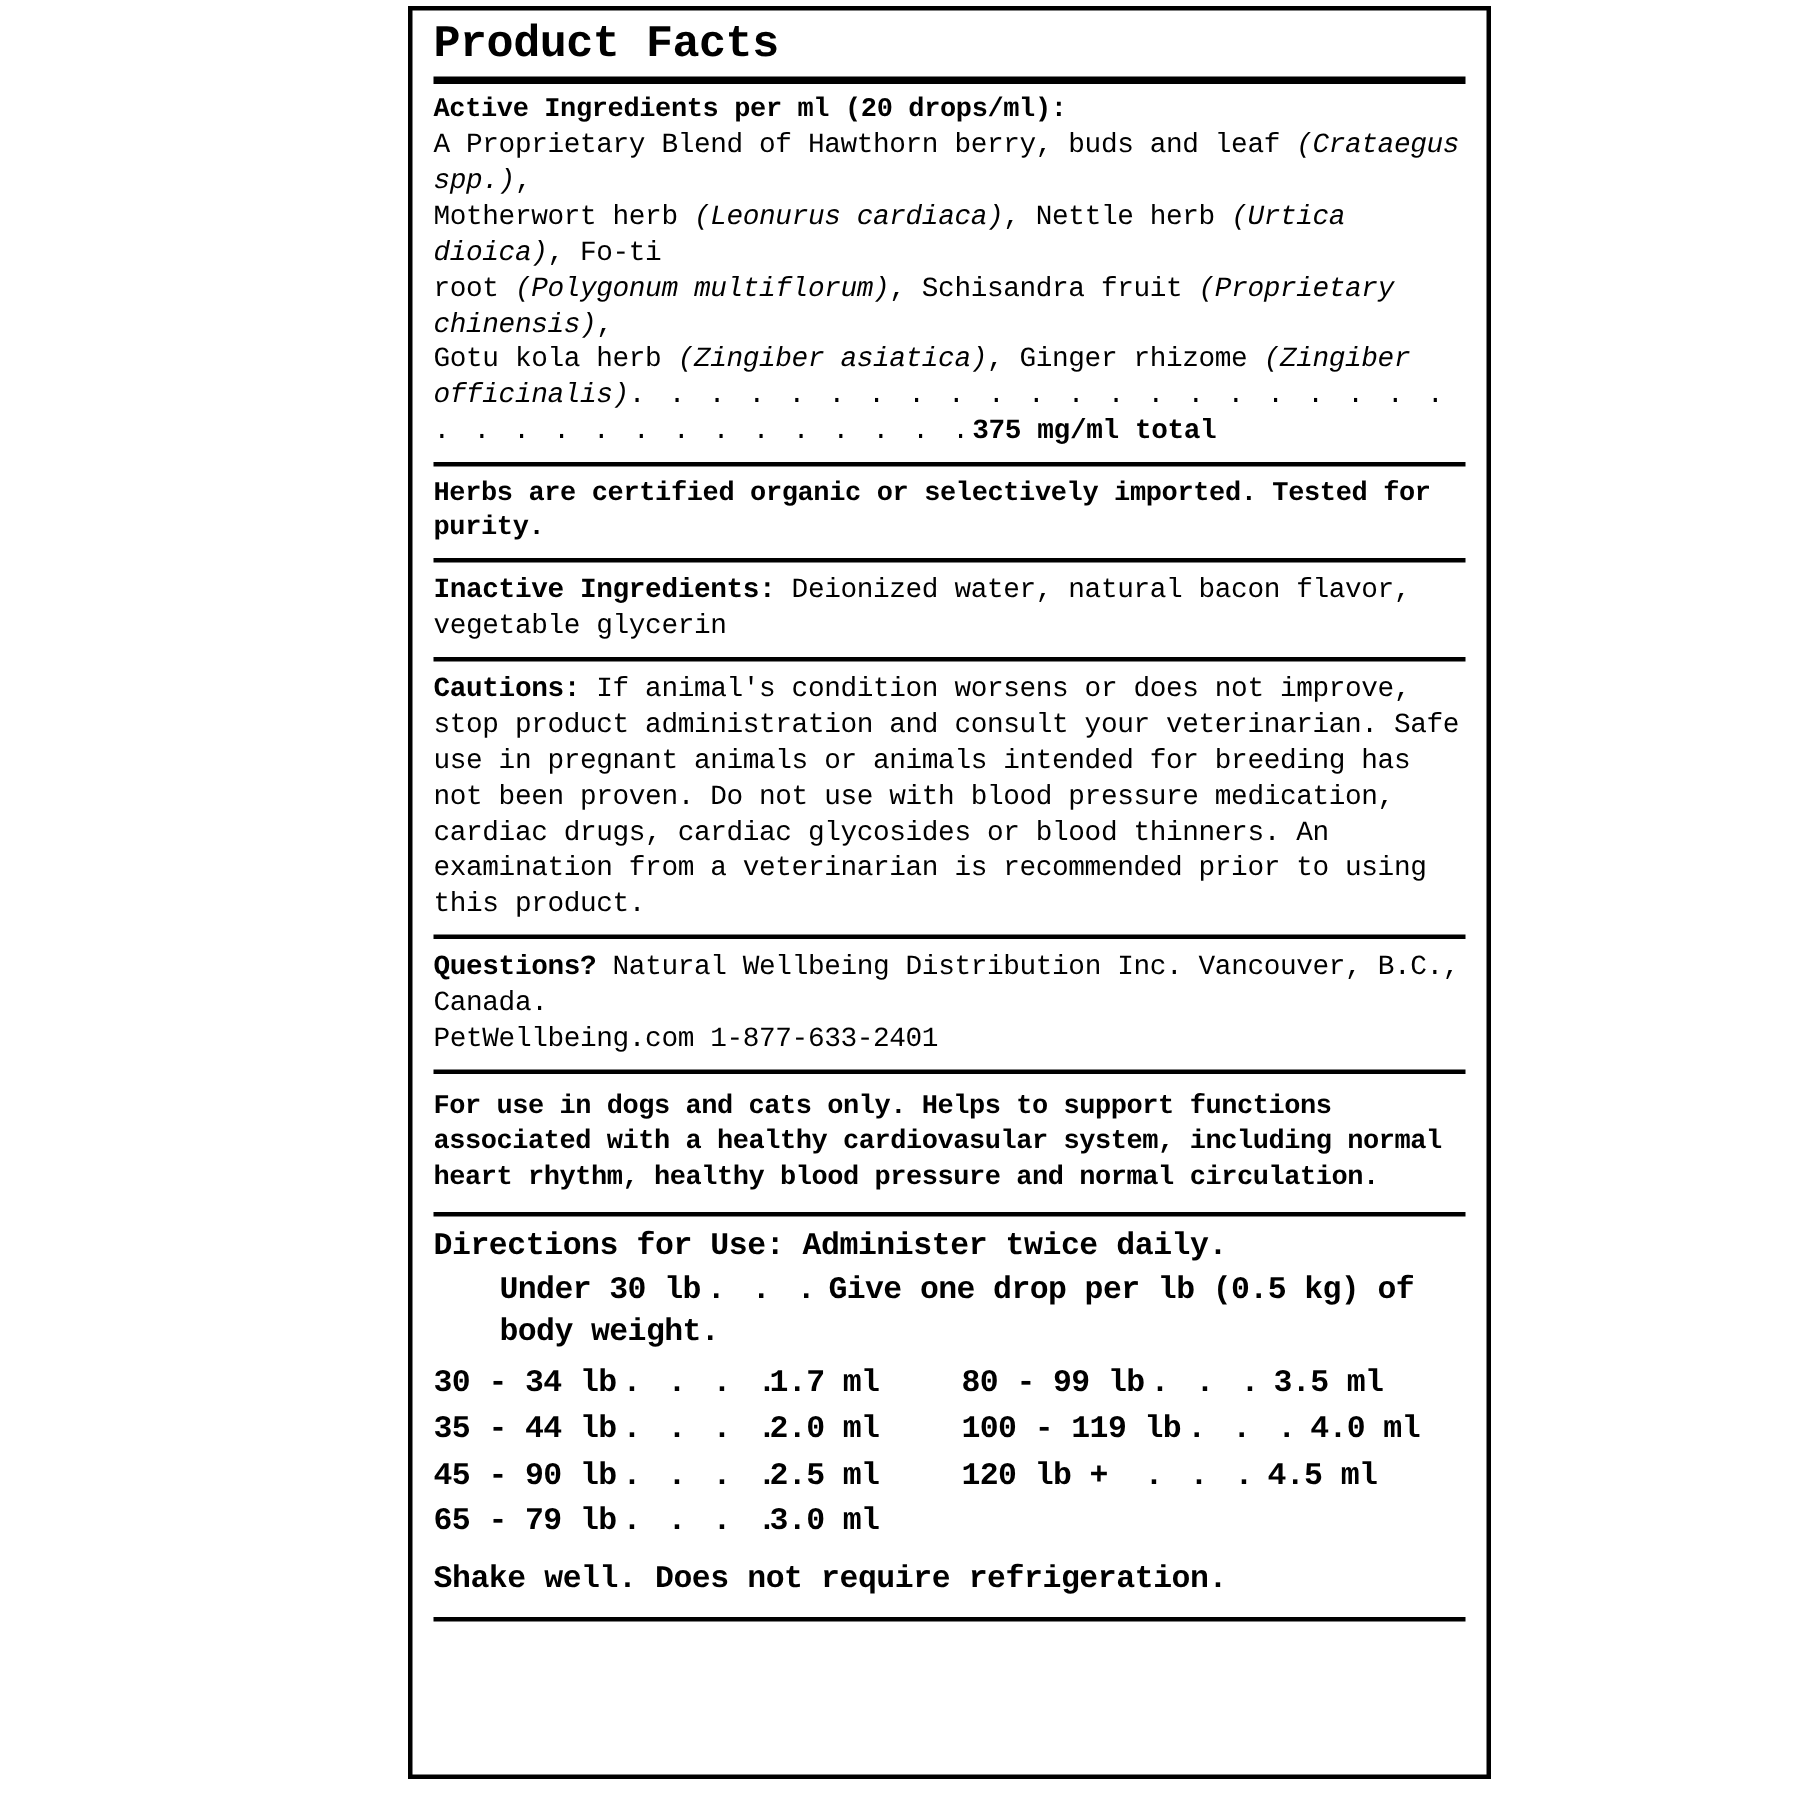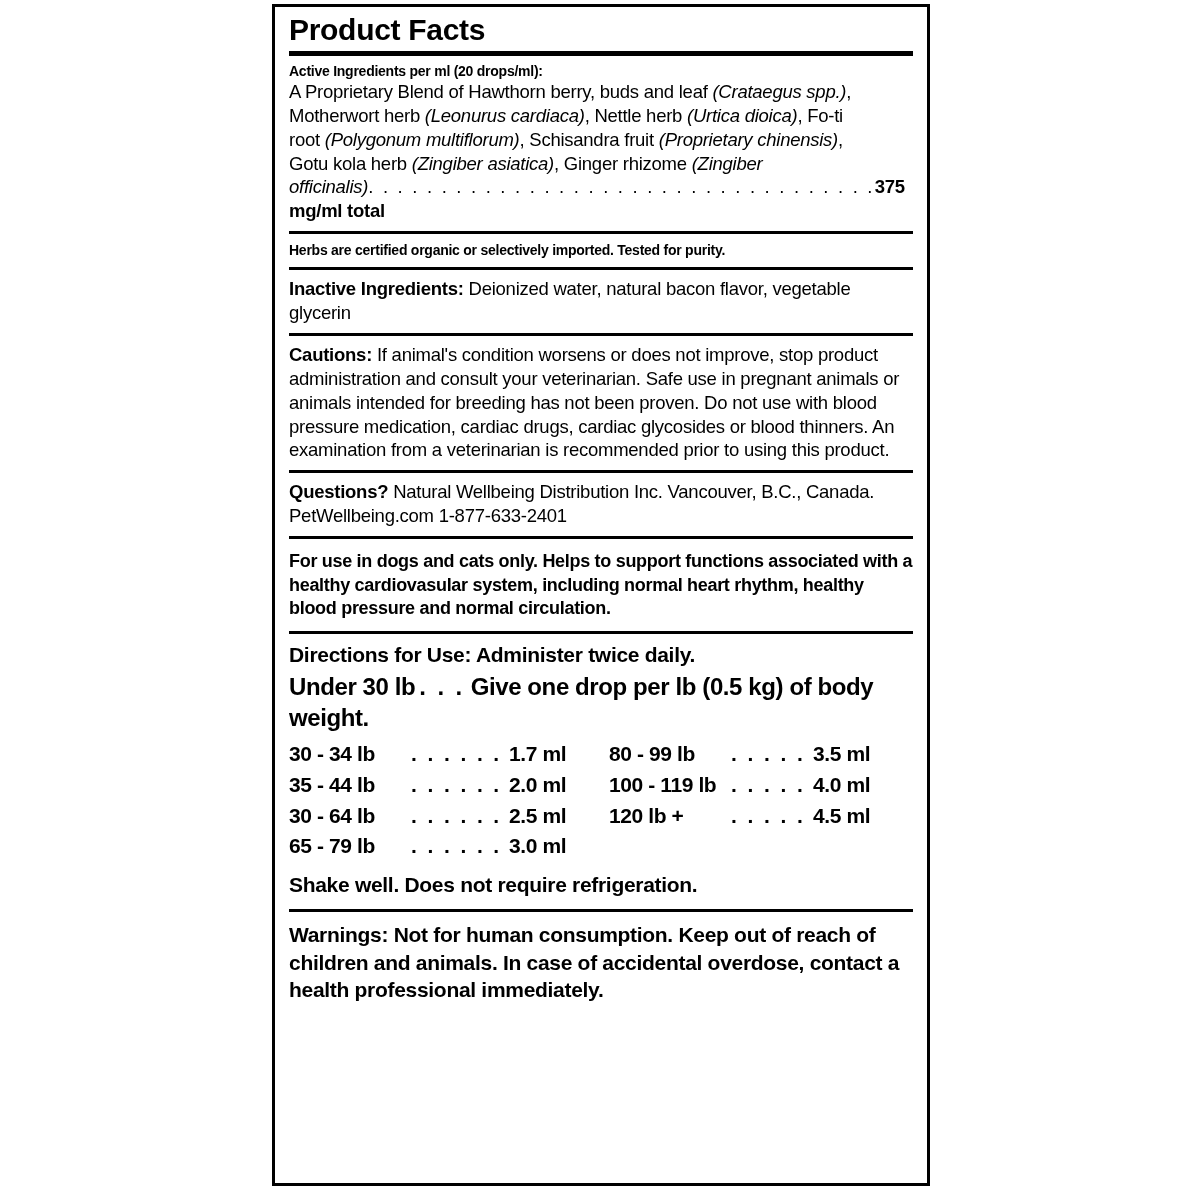--- a/index.html
+++ b/index.html
@@ -11,26 +11,27 @@
   }
   body {
     font-family: "Liberation Sans", sans-serif;
     color: #000000;
   }
 
   #label-box {
     position: absolute;
     left: 272px;
     top: 4px;
-    width: 658px;
+    width: 722px;
     height: 1182px;
     border: 3px solid #000;
     background: #ffffff;
     box-sizing: border-box;
     padding: 0 14px;
+    font-family: Liberation Mono, monospace;
   }
 
   .title {
     font-size: 30px;
     font-weight: bold;
     letter-spacing: -0.3px;
     line-height: 1.0;
     padding-top: 8px;
     padding-bottom: 3px;
   }
@@ -48,21 +49,21 @@
     font-size: 18.5px;
     line-height: 1.29;
     letter-spacing: -0.25px;
   }
   .b { font-weight: bold; }
   .i { font-style: italic; }
 
   .sec { padding: 1px 0; }
 
   .heading-line {
-    font-size: 14px;
+    font-size: 18px;
     font-weight: bold;
     line-height: 1.29;
     letter-spacing: -0.25px;
   }
 
   .bold-block {
     font-size: 18px;
     font-weight: bold;
     line-height: 1.32;
     letter-spacing: -0.3px;
@@ -70,25 +71,26 @@
   }
 
   .directions-head {
     font-size: 21px;
     font-weight: bold;
     line-height: 1.3;
     letter-spacing: -0.3px;
     padding-bottom: 2px;
   }
   .directions-sub {
-    font-size: 24px;
+    font-size: 21px;
     font-weight: bold;
     line-height: 1.3;
     letter-spacing: -0.4px;
     padding-bottom: 6px;
+    margin-left: 44px;
   }
 
   .dose-table {
     display: flex;
     gap: 16px;
     font-size: 21px;
     font-weight: bold;
     letter-spacing: -0.4px;
   }
   .dose-col { width: 50%; }
@@ -191,21 +193,21 @@
           <span class="dose-range">30 - 34 lb</span>
           <span class="dose-leader">. . . . . . . .</span>
           <span class="dose-amount">1.7 ml</span>
         </div>
         <div class="dose-row">
           <span class="dose-range">35 - 44 lb</span>
           <span class="dose-leader">. . . . . . . .</span>
           <span class="dose-amount">2.0 ml</span>
         </div>
         <div class="dose-row">
-          <span class="dose-range">30 - 64 lb</span>
+          <span class="dose-range">45 - 90 lb</span>
           <span class="dose-leader">. . . . . . . .</span>
           <span class="dose-amount">2.5 ml</span>
         </div>
         <div class="dose-row">
           <span class="dose-range">65 - 79 lb</span>
           <span class="dose-leader">. . . . . . . .</span>
           <span class="dose-amount">3.0 ml</span>
         </div>
       </div>
       <div class="dose-col">
@@ -225,17 +227,14 @@
           <span class="dose-amount">4.5 ml</span>
         </div>
       </div>
     </div>
 
     <div class="shake">Shake well. Does not require refrigeration.</div>
   </div>
 
   <div class="rule"></div>
 
-  <div class="sec">
-    <div class="warnings"><span>Warnings:</span><span> Not for human consumption. Keep out of reach of children and animals. In case of accidental overdose, contact a health professional immediately.</span></div>
-  </div>
 
 </div>
 
 </body></html>

